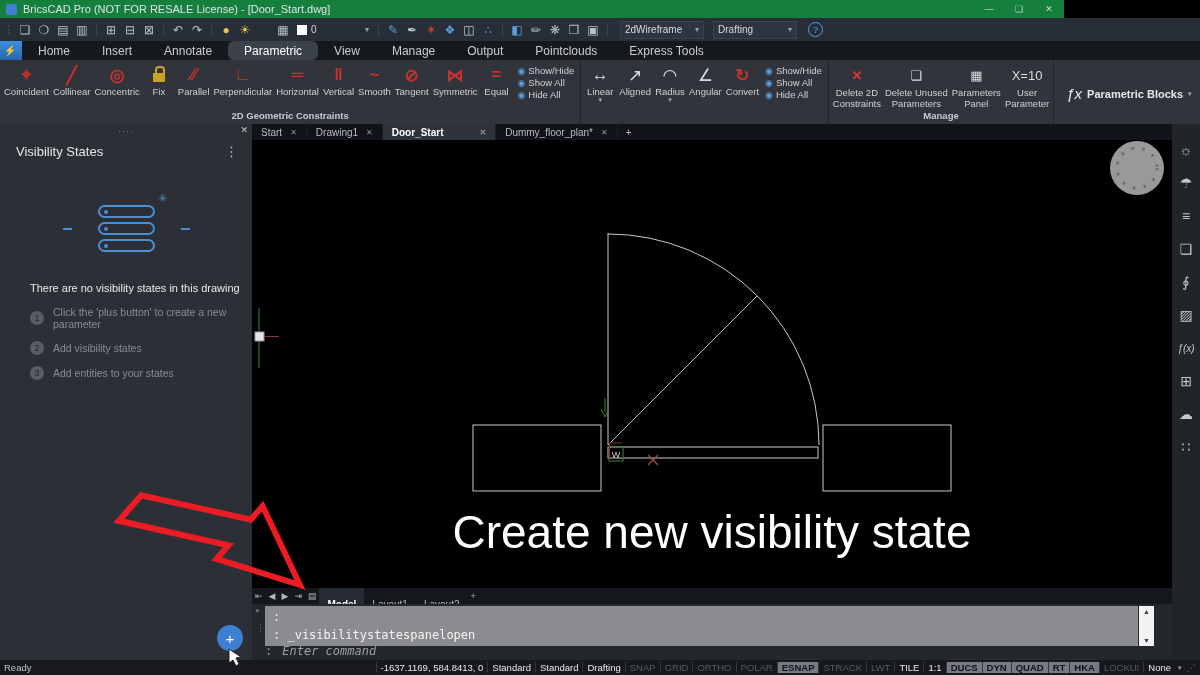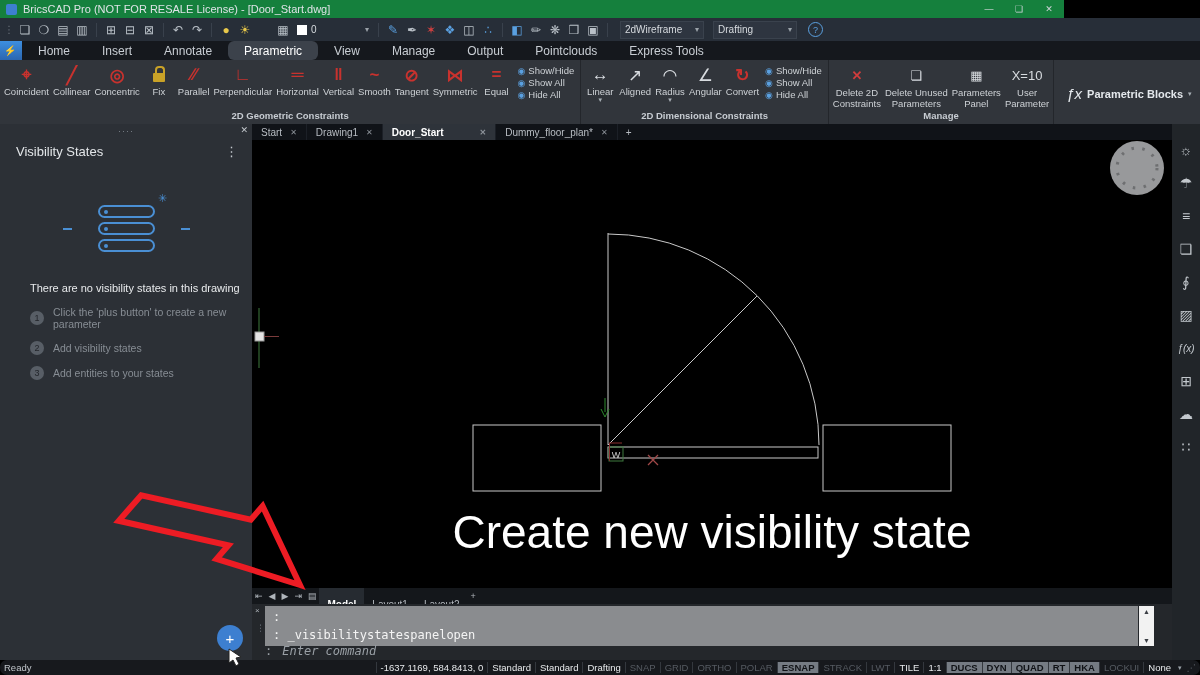--- a/index.html
+++ b/index.html
@@ -118,21 +118,21 @@
               font-size:12px;color:#9aa0a6;text-align:center;}
   .promptline .ptext{font-style:italic;margin-left:10px;}
   
   .rightbar{position:absolute;right:0;top:124px;width:28px;bottom:15px;background:#212529;
             display:flex;flex-direction:column;align-items:center;gap:13px;padding-top:16px;box-sizing:border-box;}
   .sbicon{width:20px;height:20px;display:flex;align-items:center;justify-content:center;
           color:#c3c8cd;font-size:14px;}
   .sbicon .fx{font-style:italic;font-size:10px;}
   
   .statusbar{position:absolute;left:0;bottom:0;width:1200px;height:15px;background:#17191d;
-             display:flex;align-items:center;font-size:9.5px;color:#c0c5ca;border-radius:7px;}
+             display:flex;align-items:center;font-size:9.5px;color:#c0c5ca;}
   .ready{padding-left:4px;}
   .sright{margin-left:auto;display:flex;align-items:center;height:15px;}
   .sitem{padding:0 4px;border-left:1px solid #34383e;height:11px;display:flex;align-items:center;white-space:nowrap;}
   .sitem.dim{color:#565b62;}
   .sitem.on{background:#757b83;color:#101216;font-weight:bold;}
   .sitem.lit{color:#e8eaec;}
   .scaret{padding:0 3px;font-size:7px;color:#9aa1a8;}
   .sgrip{padding:0 4px 0 2px;color:#565b62;}
   
   .overlaytext{position:absolute;left:252px;top:505px;width:920px;text-align:center;color:#fff;
@@ -337,21 +337,20 @@
             <span class="showrow">
               <span class="pin">◉</span>
               <span>Show All</span>
             </span>
             <span class="showrow">
               <span class="pin">◉</span>
               <span>Hide All</span>
             </span>
           </span>
       </div>
-      <div class="glabel">2D Dimensional Constraints</div>
     </div>
 
     <div class="rgroup">
       <div class="items">
         <span style="display:flex;">
 
         <span class="ritem mitem">
               <span class="glyph mg redx">✕</span>
               <span class="rlabel">Delete 2D</span>
               <span class="rlabel">Constraints</span>

